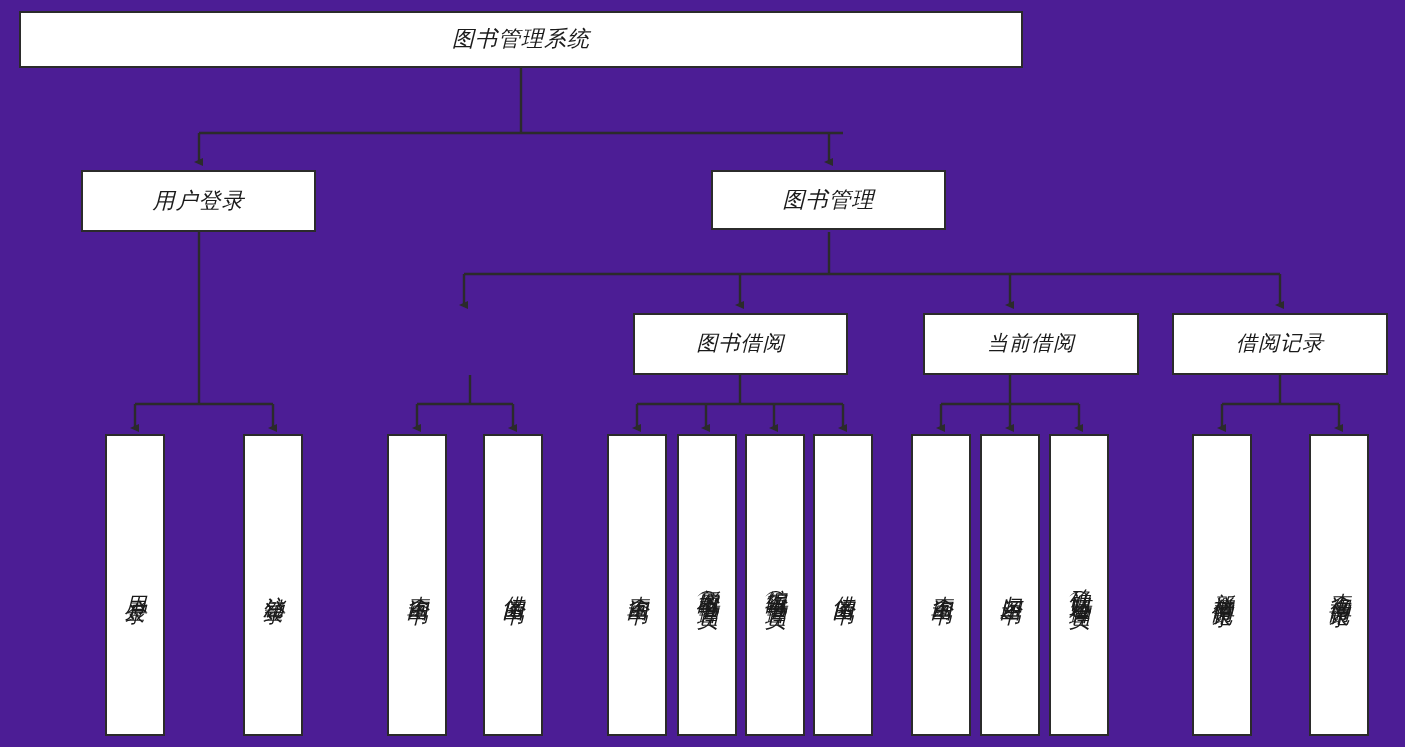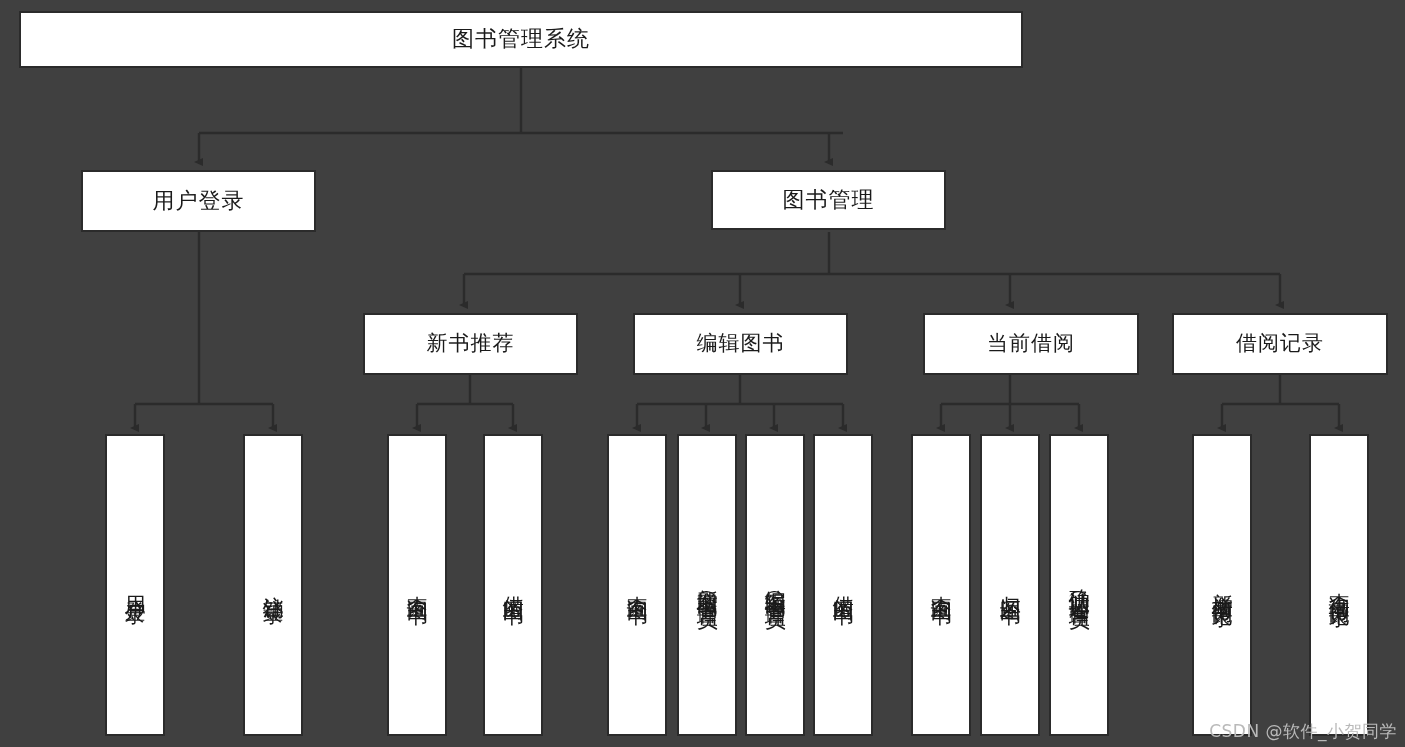--- a/index.html
+++ b/index.html
@@ -8,22 +8,23 @@
     padding: 0;
     background: #ffffff;
   }
   body {
     font-family: "DejaVu Sans", "Liberation Sans", sans-serif;
   }
   #canvas {
     position: relative;
     width: 1405px;
     height: 747px;
-    background: #404040;
+    background: #4c1d95;
     overflow: hidden;
+    font-style: italic;
   }
   svg.edges {
     position: absolute;
     left: 0;
     top: 0;
     width: 1405px;
     height: 747px;
     pointer-events: none;
   }
   .node {
@@ -128,25 +129,22 @@
     <span class="label">图书管理系统</span>
   </div>
 
   <div class="node h" style="left:81px; top:170px; width:235px; height:62px;">
     <span class="label">用户登录</span>
   </div>
   <div class="node h" style="left:711px; top:170px; width:235px; height:60px;">
     <span class="label">图书管理</span>
   </div>
 
-  <div class="node h lvl3" style="left:363px; top:313px; width:215px; height:62px;">
-    <span class="label">新书推荐</span>
-  </div>
   <div class="node h lvl3" style="left:633px; top:313px; width:215px; height:62px;">
-    <span class="label">编辑图书</span>
+    <span class="label">图书借阅</span>
   </div>
   <div class="node h lvl3" style="left:902px; top:313px; width:216px; height:62px;margin-left:21px;">
     <span class="label">当前借阅</span>
   </div>
   <div class="node h lvl3" style="left:1172px; top:313px; width:216px; height:62px;">
     <span class="label">借阅记录</span>
   </div>
 
   <div class="node v" style="left:105px; top:434px; width:60px; height:302px;">
     <span class="label">用户登录</span>
@@ -185,15 +183,14 @@
     <span class="label">确认归还（管理员）</span>
   </div>
 
   <div class="node v" style="left:1192px; top:434px; width:60px; height:302px;">
     <span class="label">新增借阅记录</span>
   </div>
   <div class="node v" style="left:1309px; top:434px; width:60px; height:302px;">
     <span class="label">查询借阅记录</span>
   </div>
 
-  <div class="watermark">CSDN @软件_小贺同学</div>
 
 </div>
 
 </body></html>

